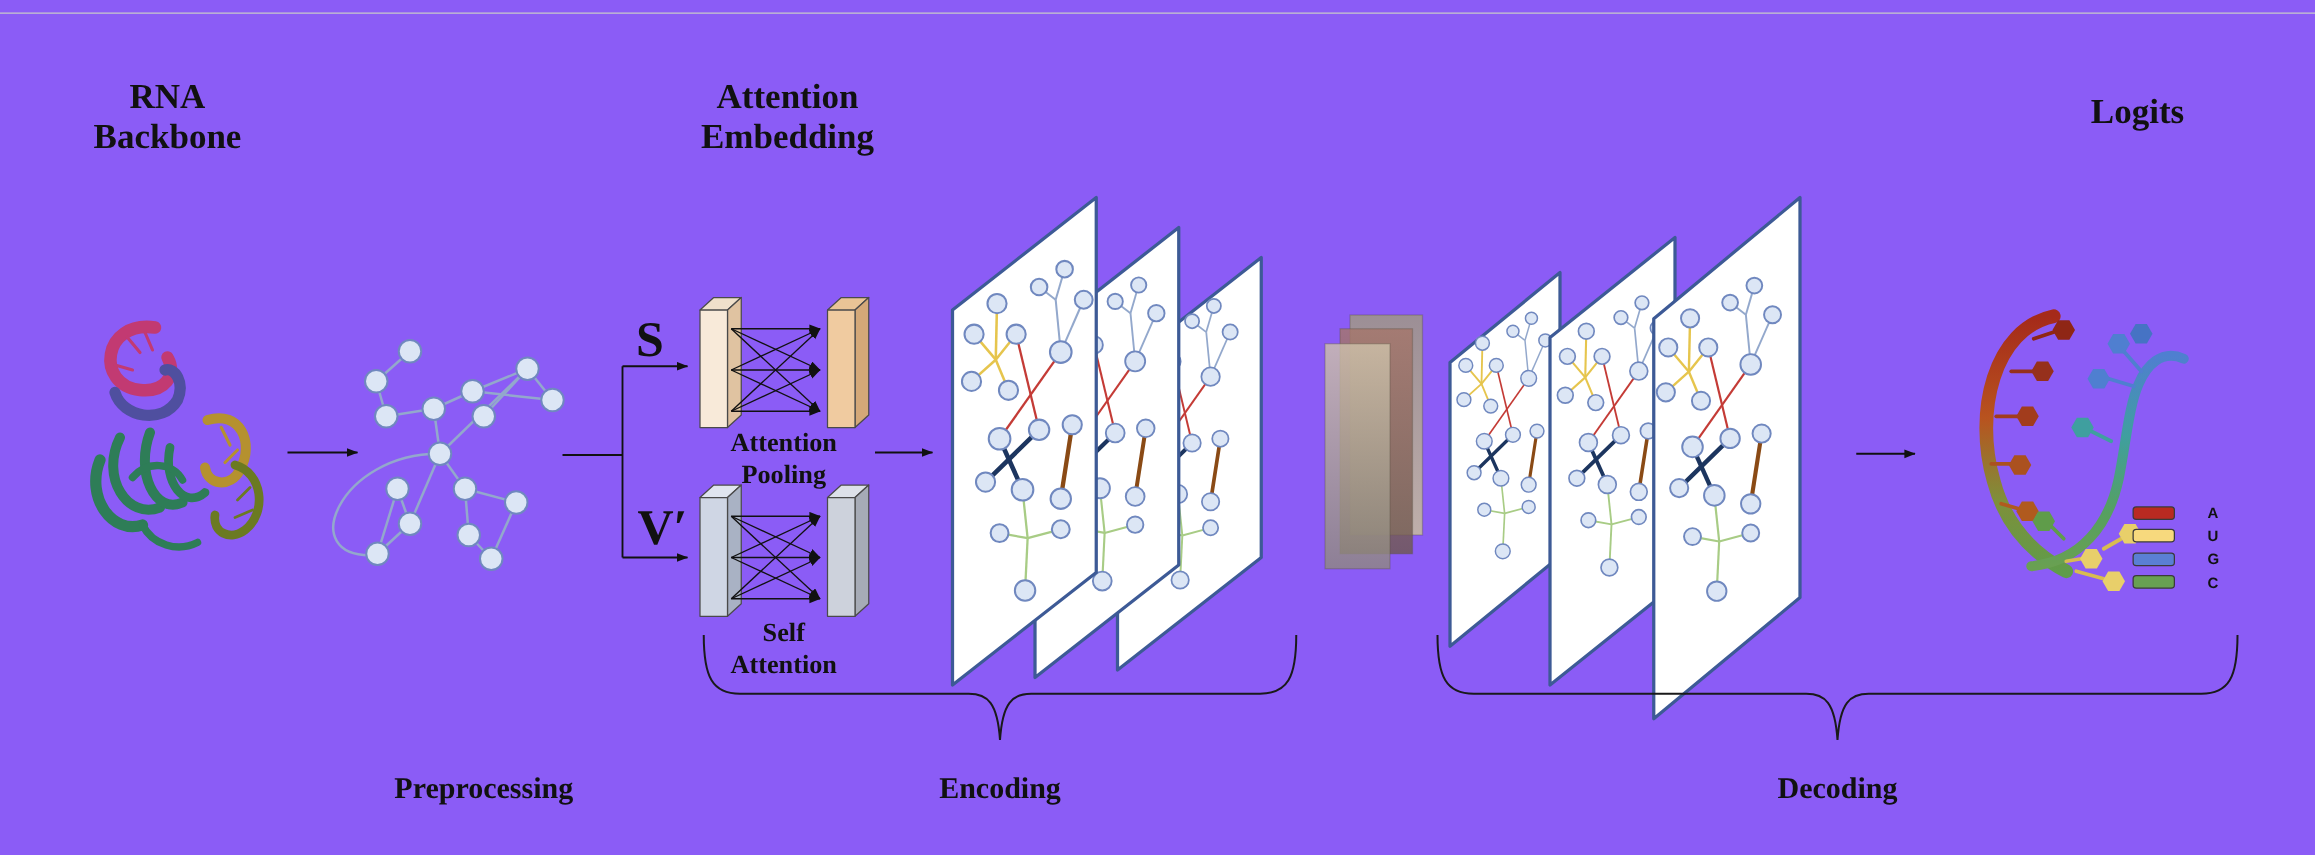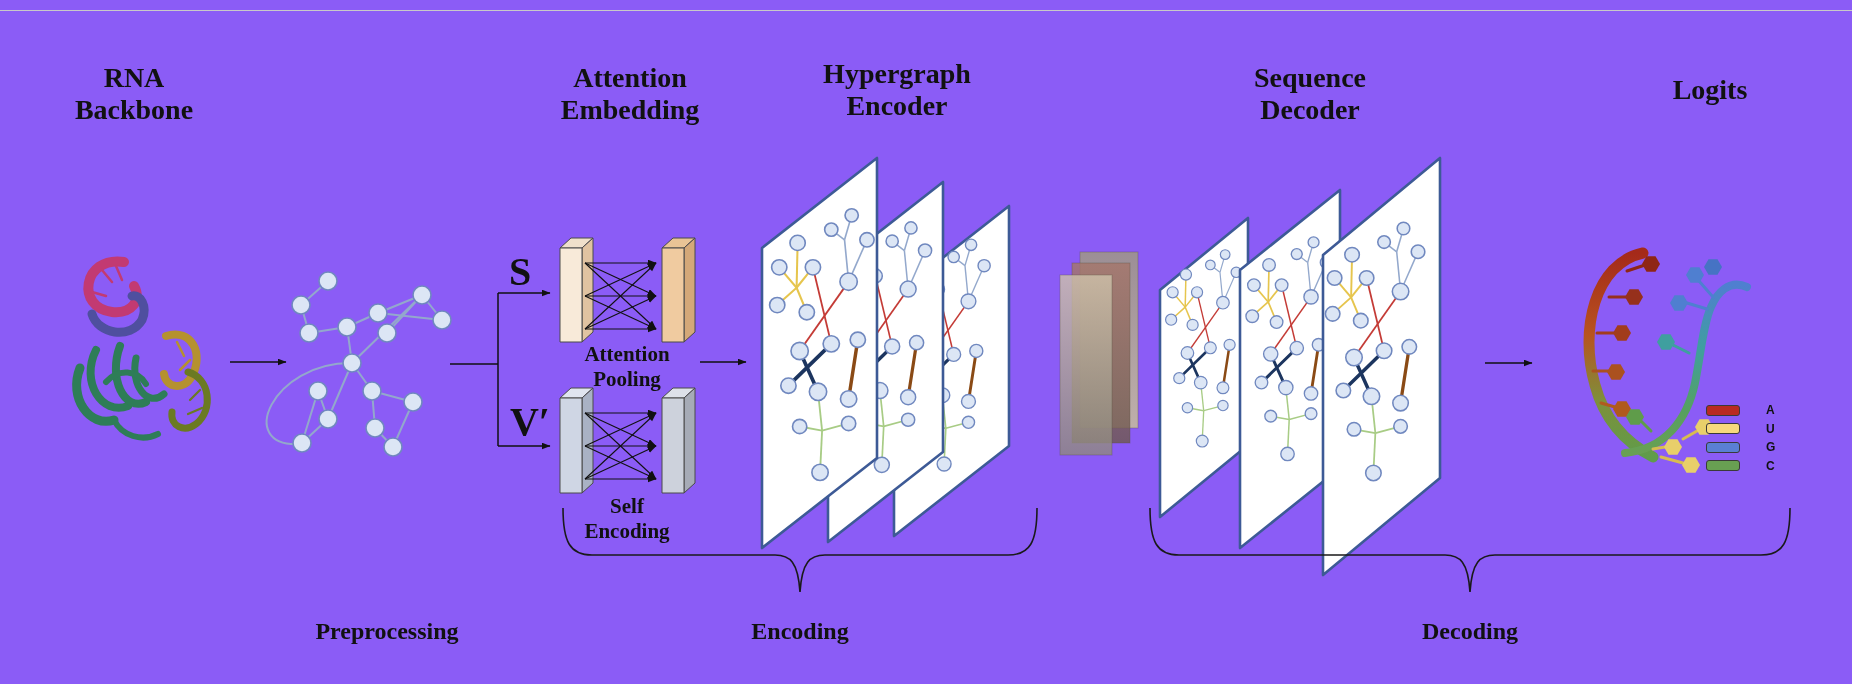--- a/index.html
+++ b/index.html
@@ -274,33 +274,29 @@
     </g>
 
     <path class="brace" d="M 563 508 C 563 542, 570 555, 592 555 L 775 555 C 790 555, 798 562, 800 592 C 802 562, 810 555, 825 555 L 1008 555 C 1030 555, 1037 542, 1037 508"></path>
     <path class="brace" d="M 1150 508 C 1150 542, 1157 555, 1179 555 L 1445 555 C 1460 555, 1468 562, 1470 592 C 1472 562, 1480 555, 1495 555 L 1761 555 C 1783 555, 1790 542, 1790 508"></path>
   </svg>
 
   <div class="tl" style="left:134px;top:62px">RNA
 Backbone</div>
   <div class="tl" style="left:630px;top:62px">Attention
 Embedding</div>
-  <div class="tl" style="left:897px;top:58px">Hypergraph
-Encoder</div>
-  <div class="tl" style="left:1310px;top:62px">Sequence
-Decoder</div>
   <div class="tl" style="left:1710px;top:74px;font-size:28px">Logits</div>
 
   <div class="varl" style="left:520px;top:248px">S</div>
   <div class="varl" style="left:530px;top:398px">V′</div>
 
   <div class="bl" style="left:627px;top:342px">Attention
 Pooling</div>
   <div class="bl" style="left:627px;top:494px">Self
-Encoding</div>
+Attention</div>
 
   <div class="sl" style="left:387px;top:618px">Preprocessing</div>
   <div class="sl" style="left:800px;top:618px">Encoding</div>
   <div class="sl" style="left:1470px;top:618px">Decoding</div>
 
   <div class="legend">
     <div class="lrow">
       <span class="lsw" style="background-color: rgb(185, 42, 33);"></span>
       <span class="llab">A</span>
     </div>

